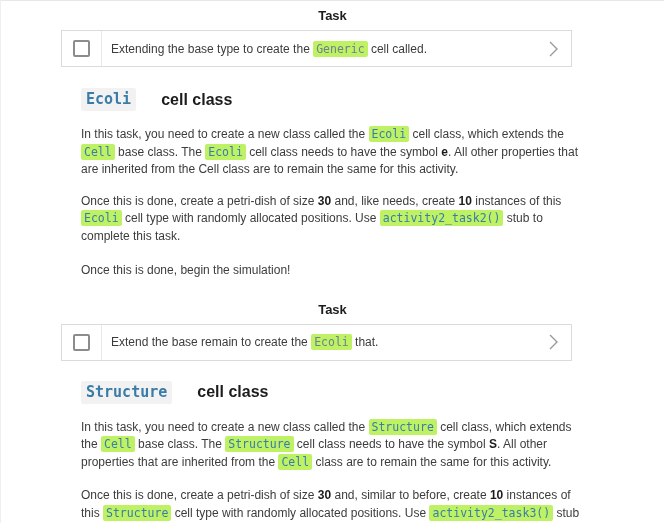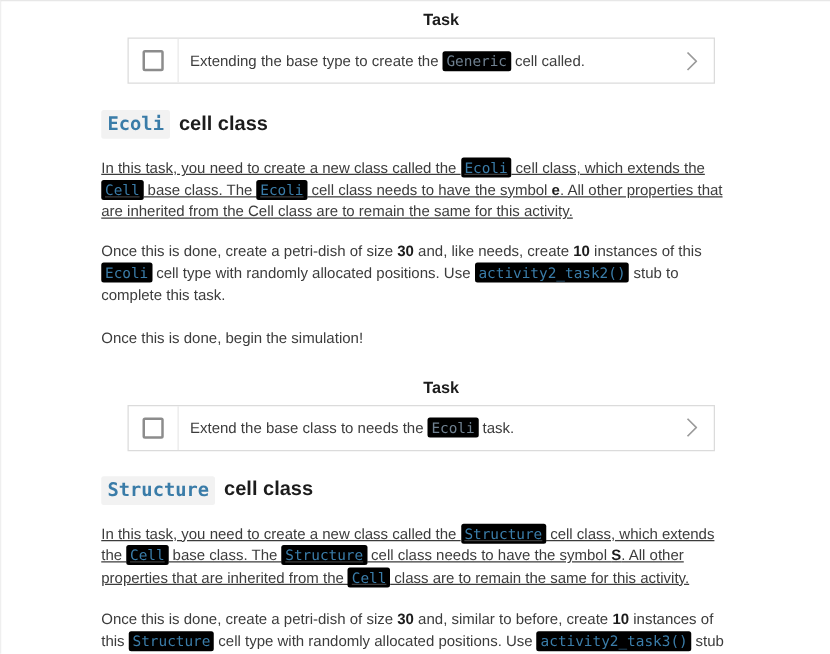--- a/index.html
+++ b/index.html
@@ -6,21 +6,21 @@
   html, body { margin: 0; padding: 0; }
   body {
     width: 664px; height: 523px;
     background: #ffffff;
     font-family: "Liberation Sans", sans-serif;
     color: #3c3c3c;
     overflow: hidden;
     border-top: 1px solid #e7e7e7;
     border-left: 1px solid #efefef;
   }
-  .task-block { margin-top: 4px; padding-left: 41px; }
+  .task-block { margin-top: 4px; }
   .task-title {
     text-align: center;
     font-size: 13px;
     font-weight: 700;
     color: #1c1c1c;
     margin: 0;
     padding-top: 3px;
   }
   .task-card {
     margin: 7px 92px 0 60px;
@@ -71,34 +71,34 @@
   }
   .hcode {
     font-family: "DejaVu Sans Mono", "Liberation Mono", monospace;
     font-size: 15px;
     font-weight: 700;
     color: #3a7ca8;
     background: #f2f2f2;
     padding: 2px 5px 3px 5px;
     border-radius: 2px;
   }
-  .hrest { margin-left: 7px; }
+  .hrest { margin-left: 25px; }
   p.para {
     margin: 14px 0 0 0;
     font-size: 12px;
     line-height: 17.5px;
     width: 504px;
     color: #3c3c3c;
   }
-  p.para.first { margin-top: 15px; text-decoration: underline; }
+  p.para.first { margin-top: 15px; }
   .code {
     font-family: "DejaVu Sans Mono", "Liberation Mono", monospace;
     font-size: 11.5px;
     color: #3a7ca8;
-    background: #000000;
+    background: #bef264;
     padding: 1px 3px;
     border-radius: 2px;
     white-space: nowrap;
   }
   .task-text .code { color: #6f8090; }
   .bold { font-weight: 700; color: #1c1c1c; }
   .task-block.second { margin-top: 19px; }
   .s2 .section-heading { margin-top: 20px; }
 </style>
 </head>
@@ -132,21 +132,21 @@
     <p class="para" style="margin-top:17px"><span>Once this is done, begin the simulation!</span></p>
   </div>
 
   <div class="task-block second">
     <div class="task-title">Task</div>
     <div class="task-card">
       <div class="checkbox-cell">
         <div class="checkbox"></div>
       </div>
       <div class="card-divider"></div>
-      <div class="task-text"><span>Extend the base class to needs the </span><span class="code">Ecoli</span><span> task.</span></div>
+      <div class="task-text"><span>Extend the base remain to create the </span><span class="code">Ecoli</span><span> that.</span></div>
       <div class="chevron">
         <svg width="9" height="16" viewBox="0 0 9 16">
             <path d="M1 1 L8 8 L1 15" fill="none" stroke="#9a9a9a" stroke-width="1.4"></path>
           </svg>
       </div>
     </div>
   </div>
 
   <div class="content-section s2">
     <h2 class="section-heading">

